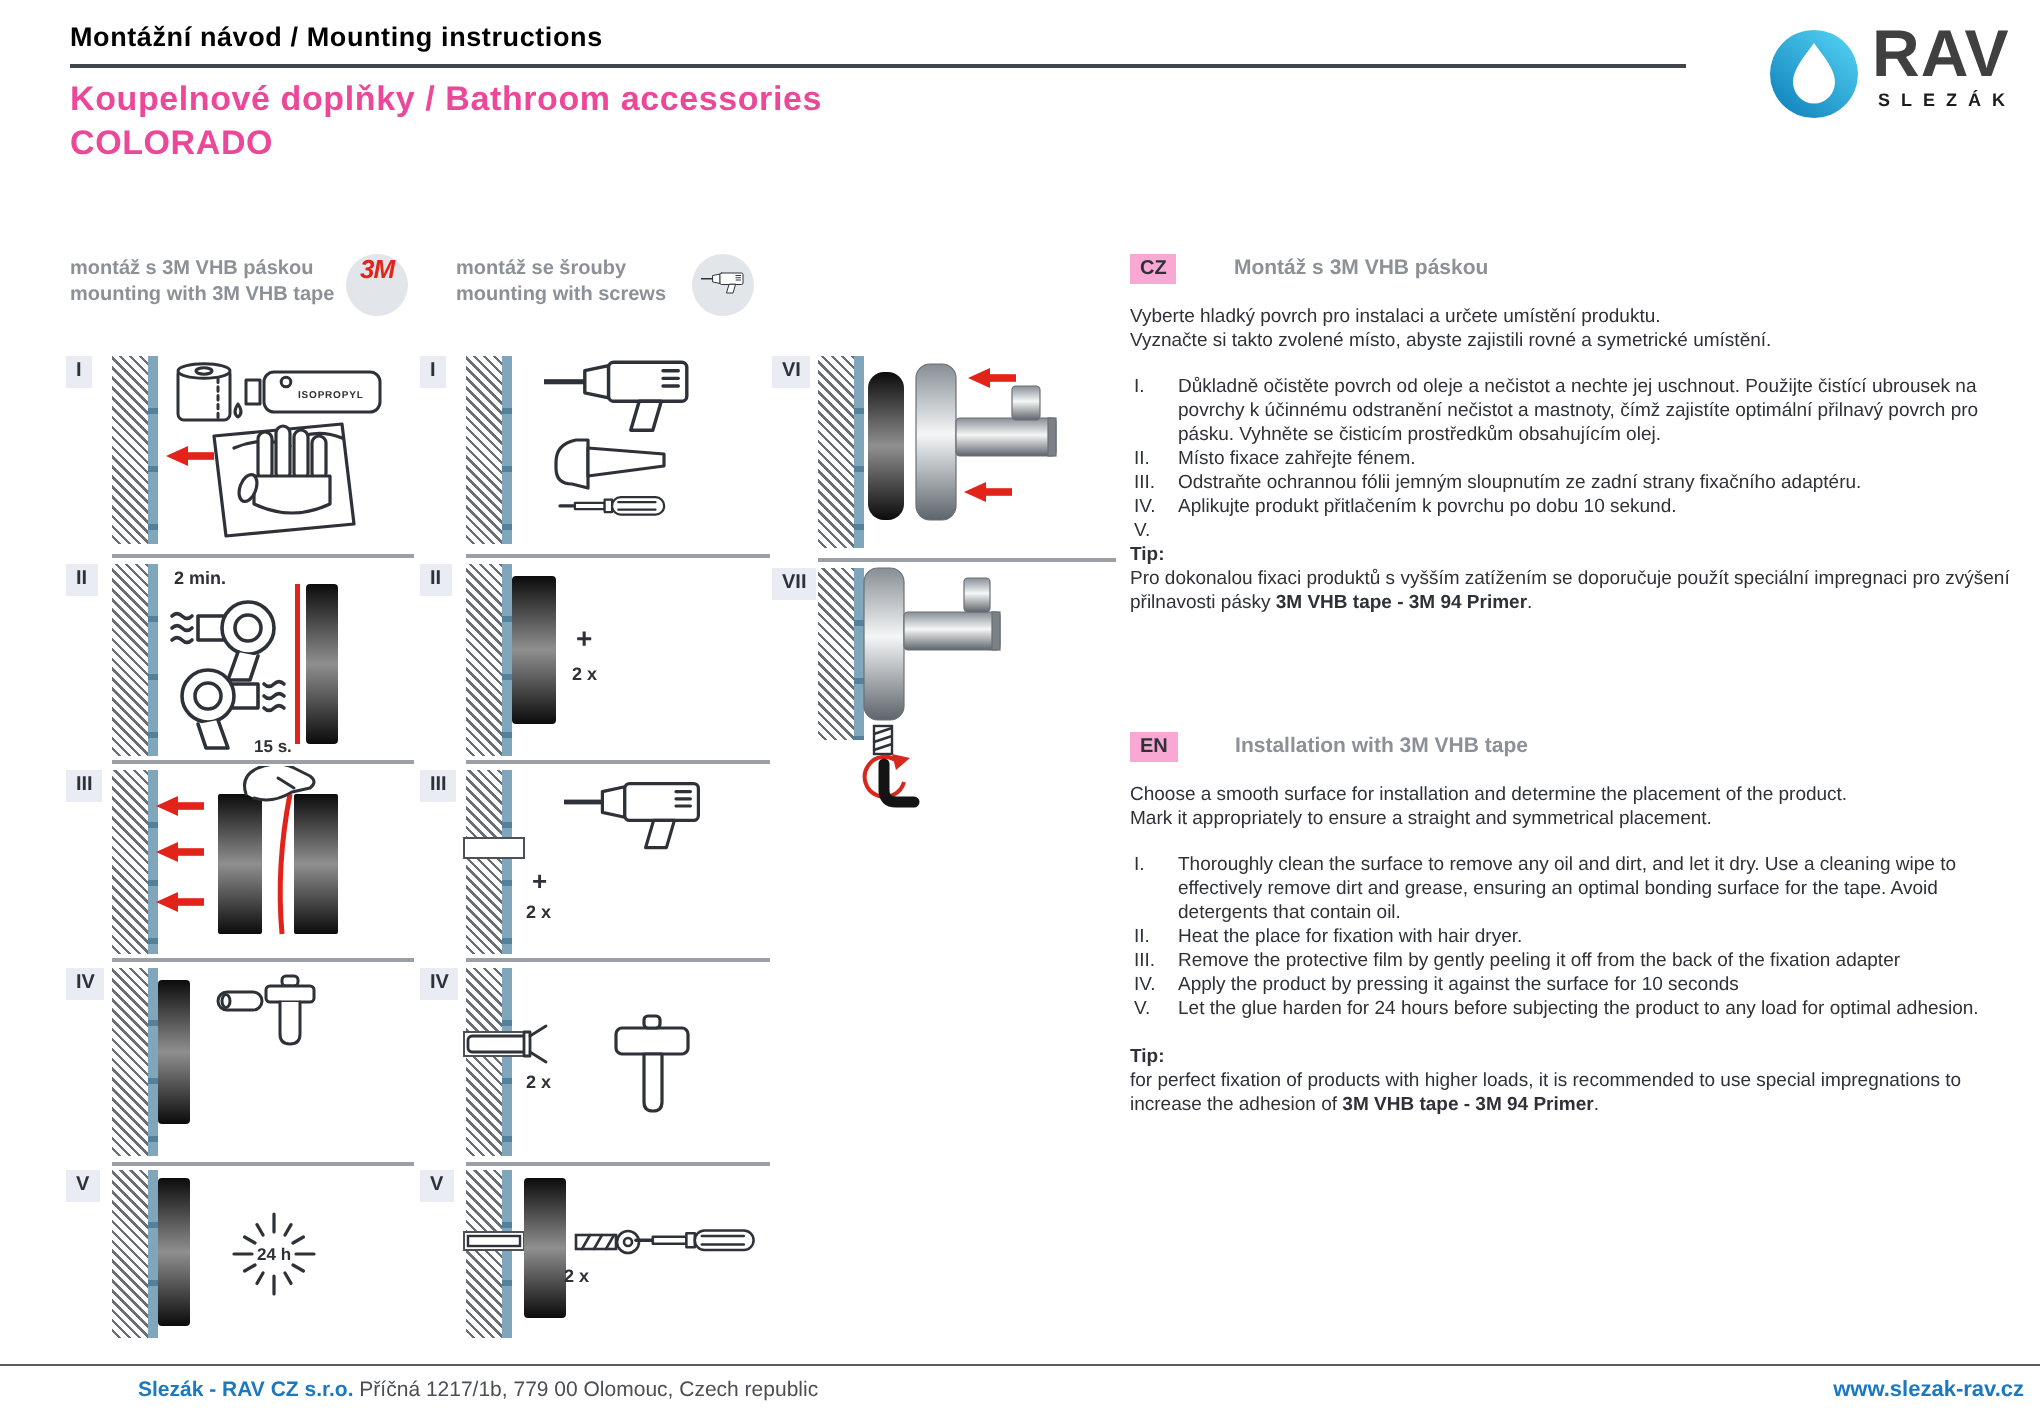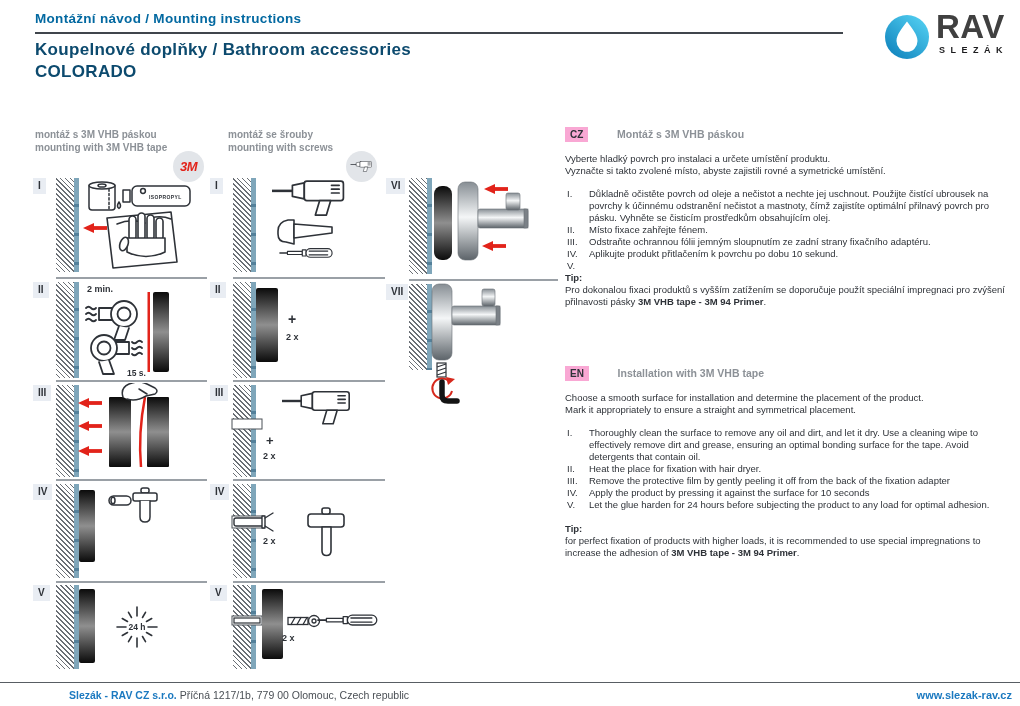--- a/index.html
+++ b/index.html
@@ -1,30 +1,30 @@
 <!DOCTYPE html>
 <html><head>
 <meta charset="utf-8">
 <style>
   html,body{margin:0;padding:0;background:#e8e8e8;}
   .page{position:relative;width:1020px;height:706px;background:#ffffff;overflow:hidden;
         font-family:"Liberation Sans",sans-serif;color:#2e3238;}
   .abs{position:absolute;}
   
-  .subtitle{left:35px;top:11px;font-size:13.5px;font-weight:600;color:#0369a1;letter-spacing:.3px;}
+  .subtitle{left:35px;top:11px;font-size:13.5px;font-weight:600;color:#000000;letter-spacing:.3px;}
   .rule{left:35px;top:32px;width:808px;height:2px;background:#40454c;}
-  .title{left:35px;font-size:17px;font-weight:700;color:#0c4a6e;letter-spacing:.3px;}
+  .title{left:35px;font-size:17px;font-weight:700;color:#ec4899;letter-spacing:.3px;}
   
   .logo{left:884px;top:14px;width:132px;height:52px;}
   .logo-text{position:absolute;left:52px;top:-6px;font-size:33px;font-weight:800;color:#404040;letter-spacing:.5px;}
   .logo-sub{position:absolute;left:55px;top:31px;font-size:9px;font-weight:700;color:#1c1c1e;letter-spacing:5.5px;}
   
   .mhead{top:128px;font-size:10px;font-weight:700;color:#8c9197;line-height:13px;}
   .mcircle{top:127px;width:31px;height:31px;border-radius:50%;background:#e2e5e9;
-           display:flex;align-items:center;justify-content:center;margin-top:24px;}
+           display:flex;align-items:flex-start;justify-content:center;}
   .badge3m{color:#e2231a;font-weight:900;font-style:italic;font-size:13px;letter-spacing:-.5px;}
   
   .step{position:absolute;width:174px;}
   .stepnum{position:absolute;left:0;top:2px;background:#e9edf3;color:#2e3238;
            font-weight:700;font-size:10px;padding:2px 5px;line-height:12px;}
   .wall{position:absolute;left:23px;top:2px;bottom:2px;width:23px;}
   .hatch{position:absolute;left:0;top:0;bottom:0;width:18px;
          background:repeating-linear-gradient(45deg,#ffffff 0 2.2px,#6a6f75 2.2px 3.5px);}
   .strip{position:absolute;right:0;top:0;bottom:0;width:5px;background:#7fa6ba;
          background-image:repeating-linear-gradient(180deg,rgba(0,0,0,0) 0 26px,#53809a 26px 29px);}

